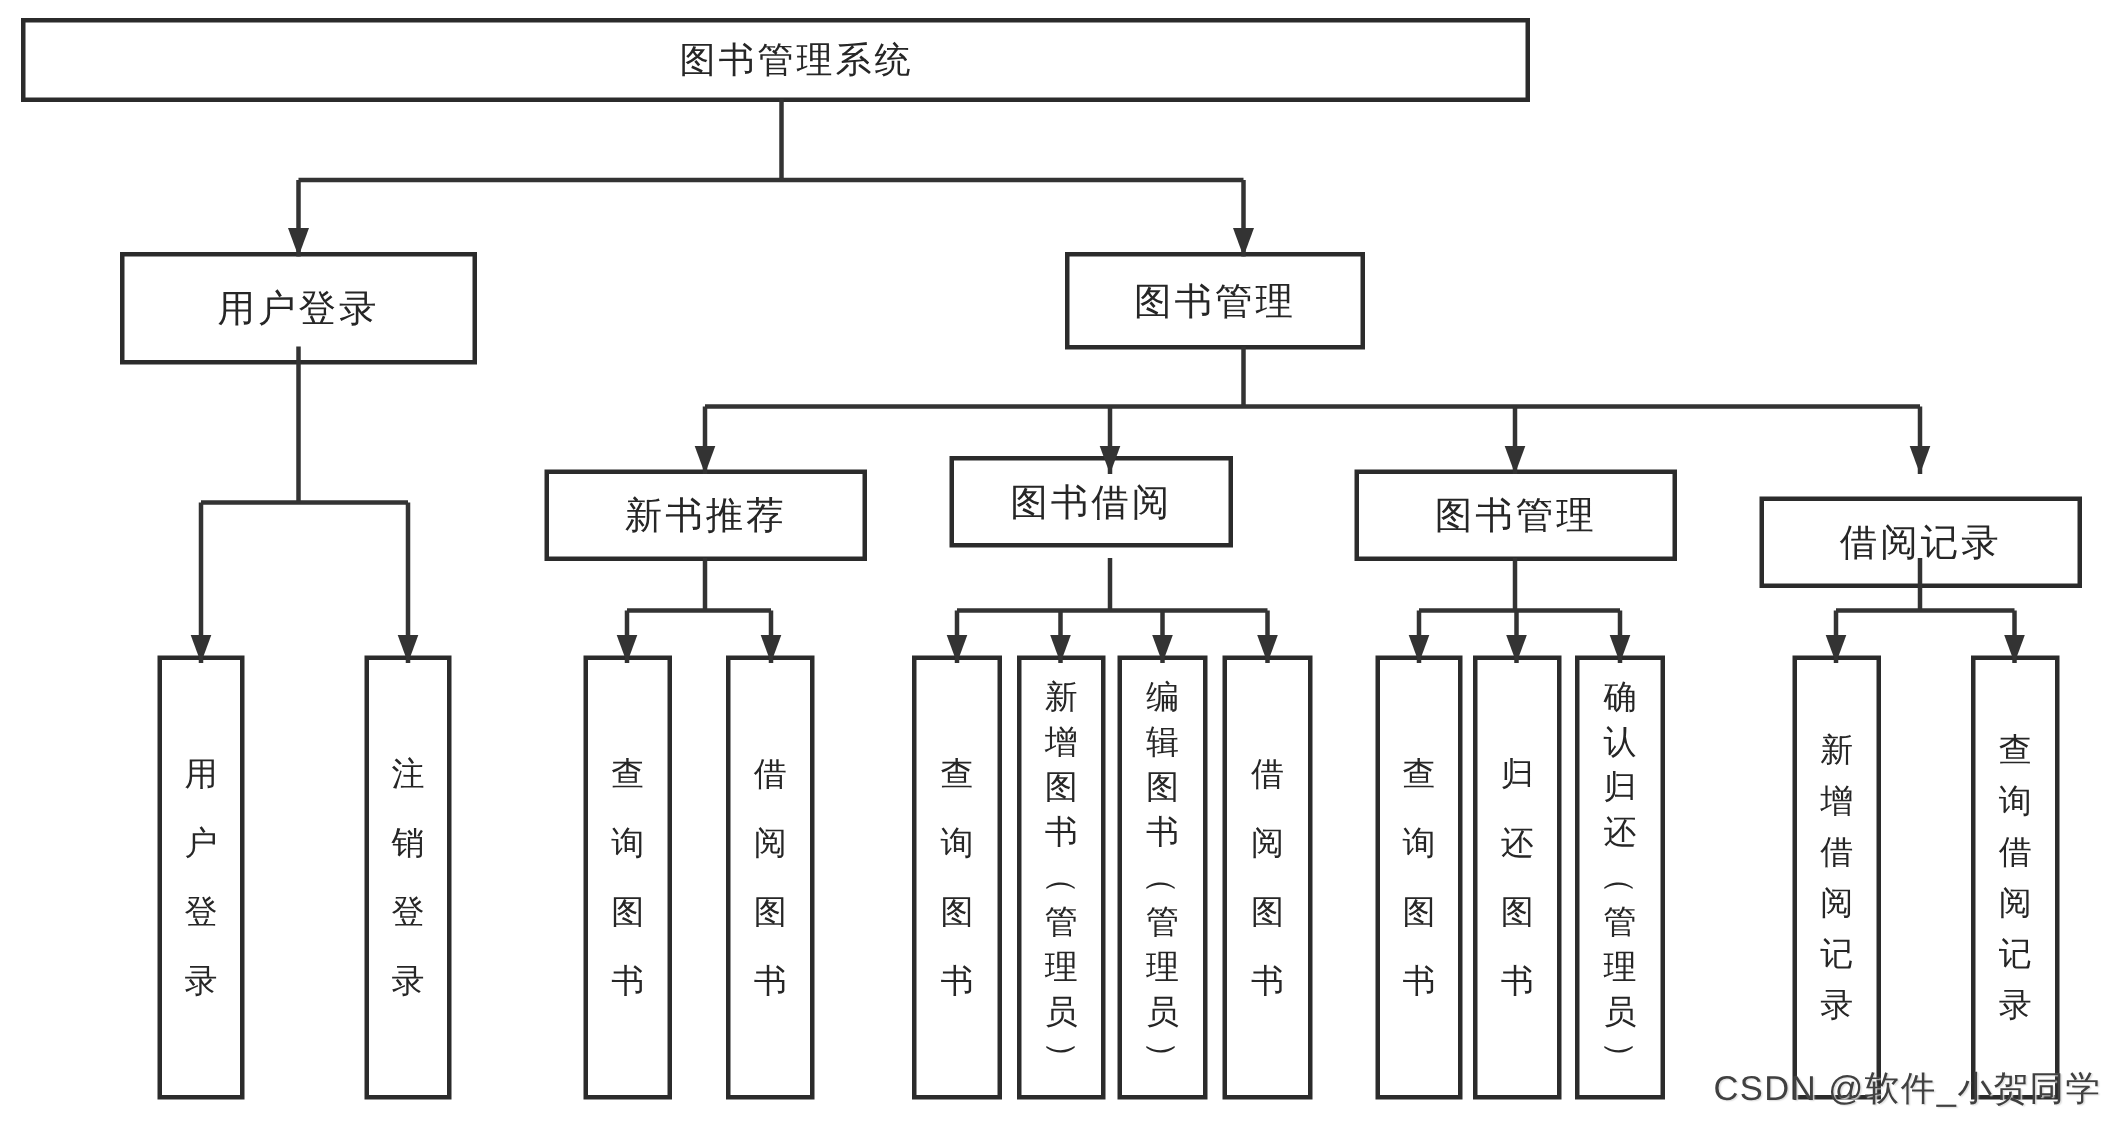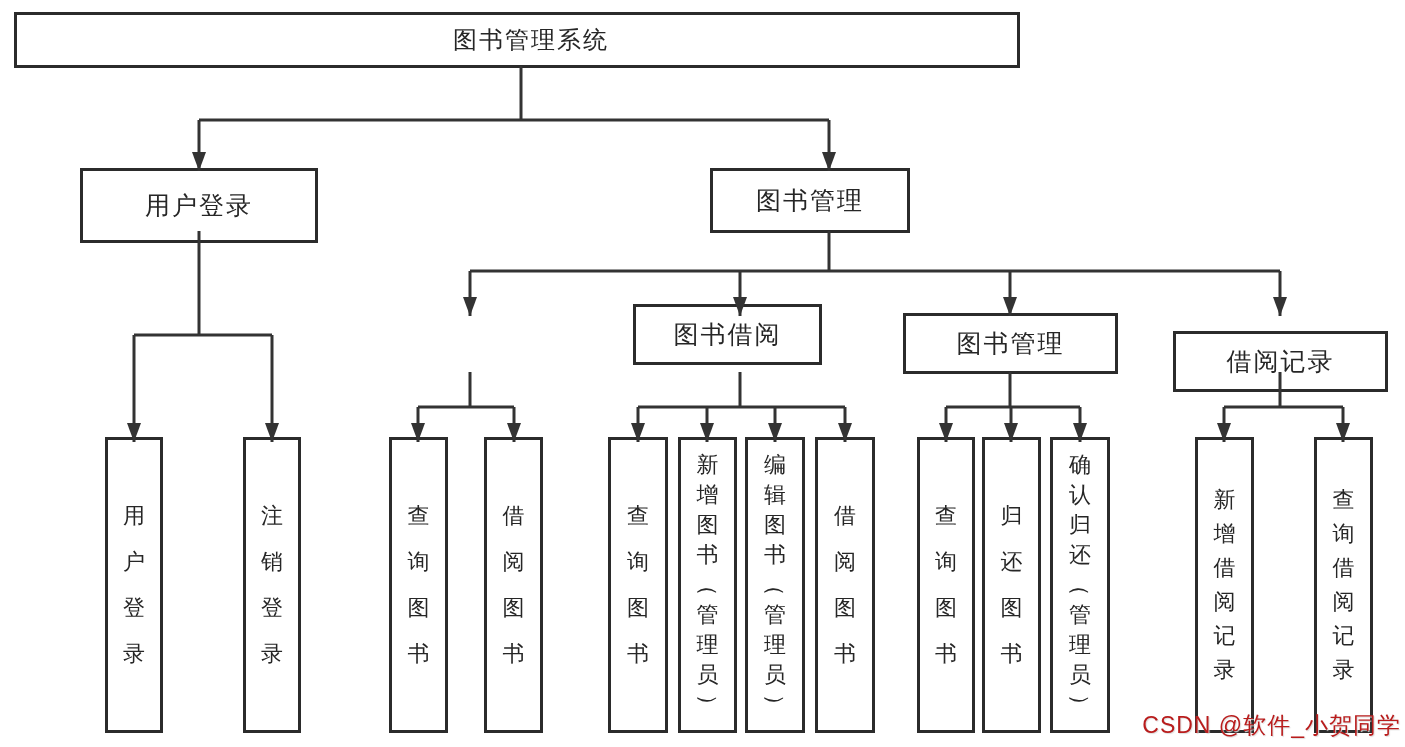--- a/index.html
+++ b/index.html
@@ -39,21 +39,21 @@
   svg.wires {
     position: absolute;
     left: 0; top: 0;
     pointer-events: none;
   }
   .watermark {
     position: absolute;
     right: 4px;
     top: 710px;
     font-size: 23px;
-    color: #b91c1c;
+    color: #404040;
     letter-spacing: 1px;
     white-space: nowrap;
     text-shadow: 1px 1px 1px #dddddd;
   }
 </style>
 </head>
 <body>
 
 <div class="stage">
 
@@ -61,20 +61,23 @@
     <span>图书管理系统</span>
   </div>
 
   <div class="box hbox" style="left:80px;top:168px;width:238px;height:75px">
     <span>用户登录</span>
   </div>
   <div class="box hbox" style="left:710px;top:168px;width:200px;height:65px">
     <span>图书管理</span>
   </div>
 
+  <div class="box hbox" style="left:363px;top:313px;width:215px;height:61px">
+    <span>新书推荐</span>
+  </div>
   <div class="box hbox" style="left:633px;top:304px;width:189px;height:61px">
     <span>图书借阅</span>
   </div>
   <div class="box hbox" style="left:903px;top:313px;width:215px;height:61px">
     <span>图书管理</span>
   </div>
   <div class="box hbox" style="left:1173px;top:331px;width:215px;height:61px">
     <span>借阅记录</span>
   </div>
 

